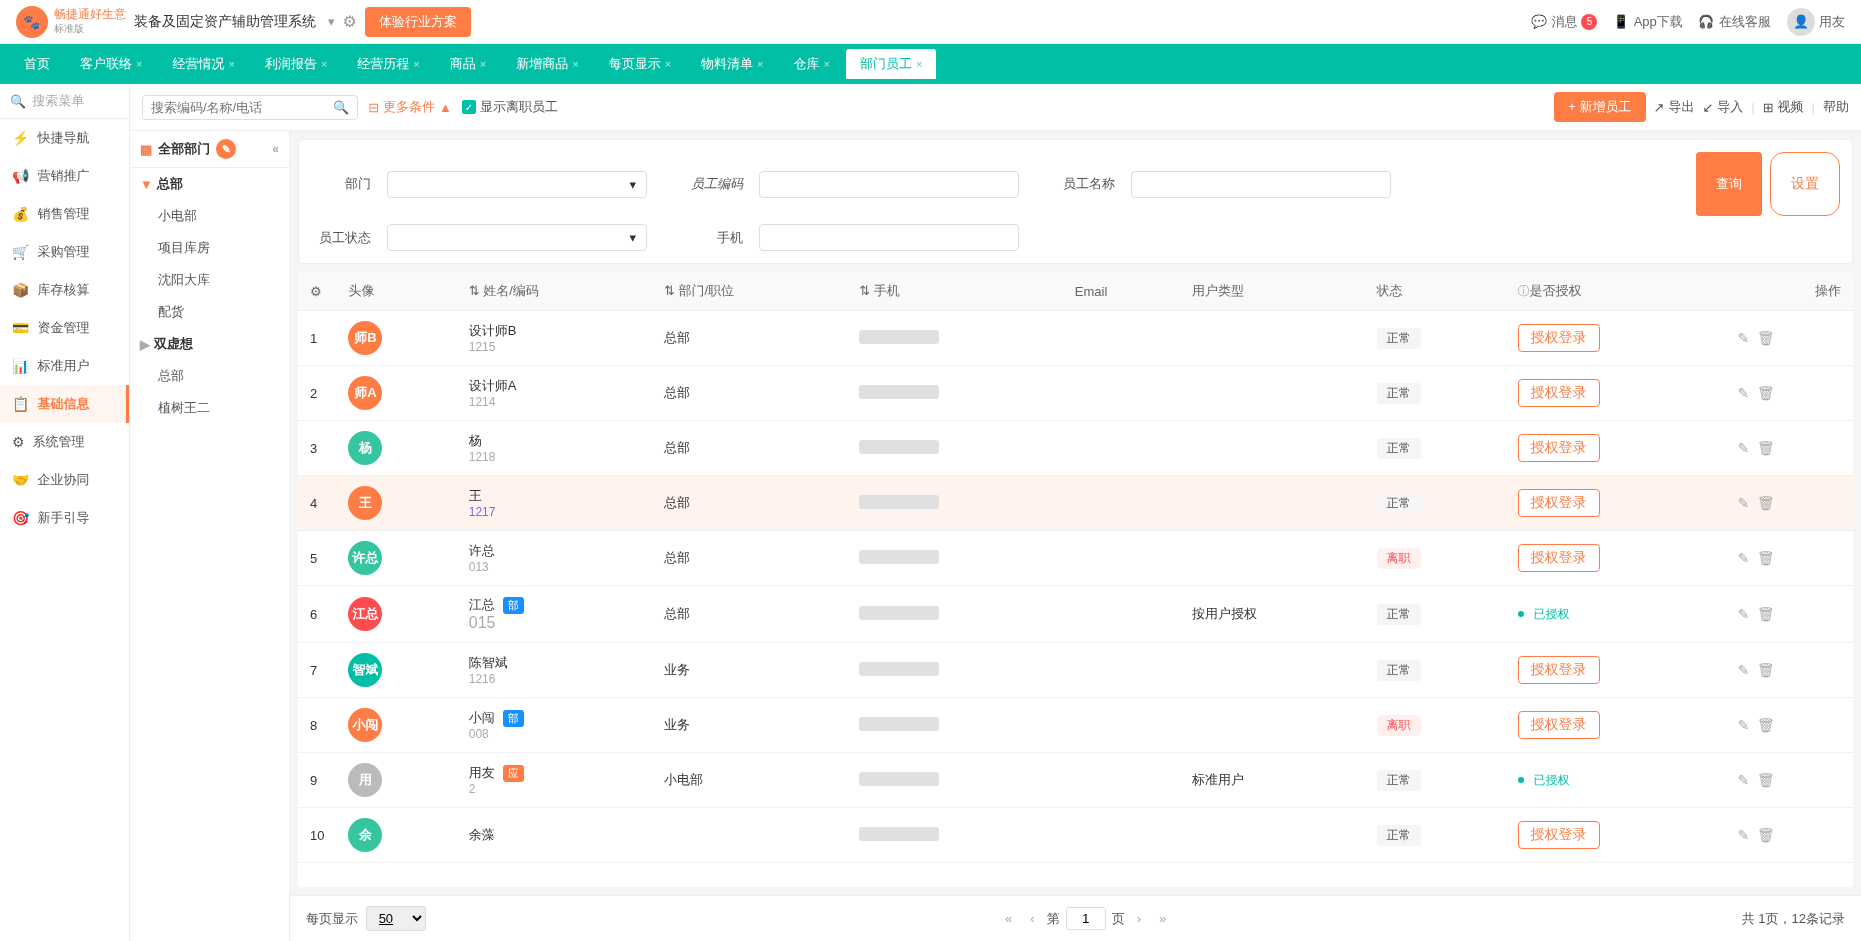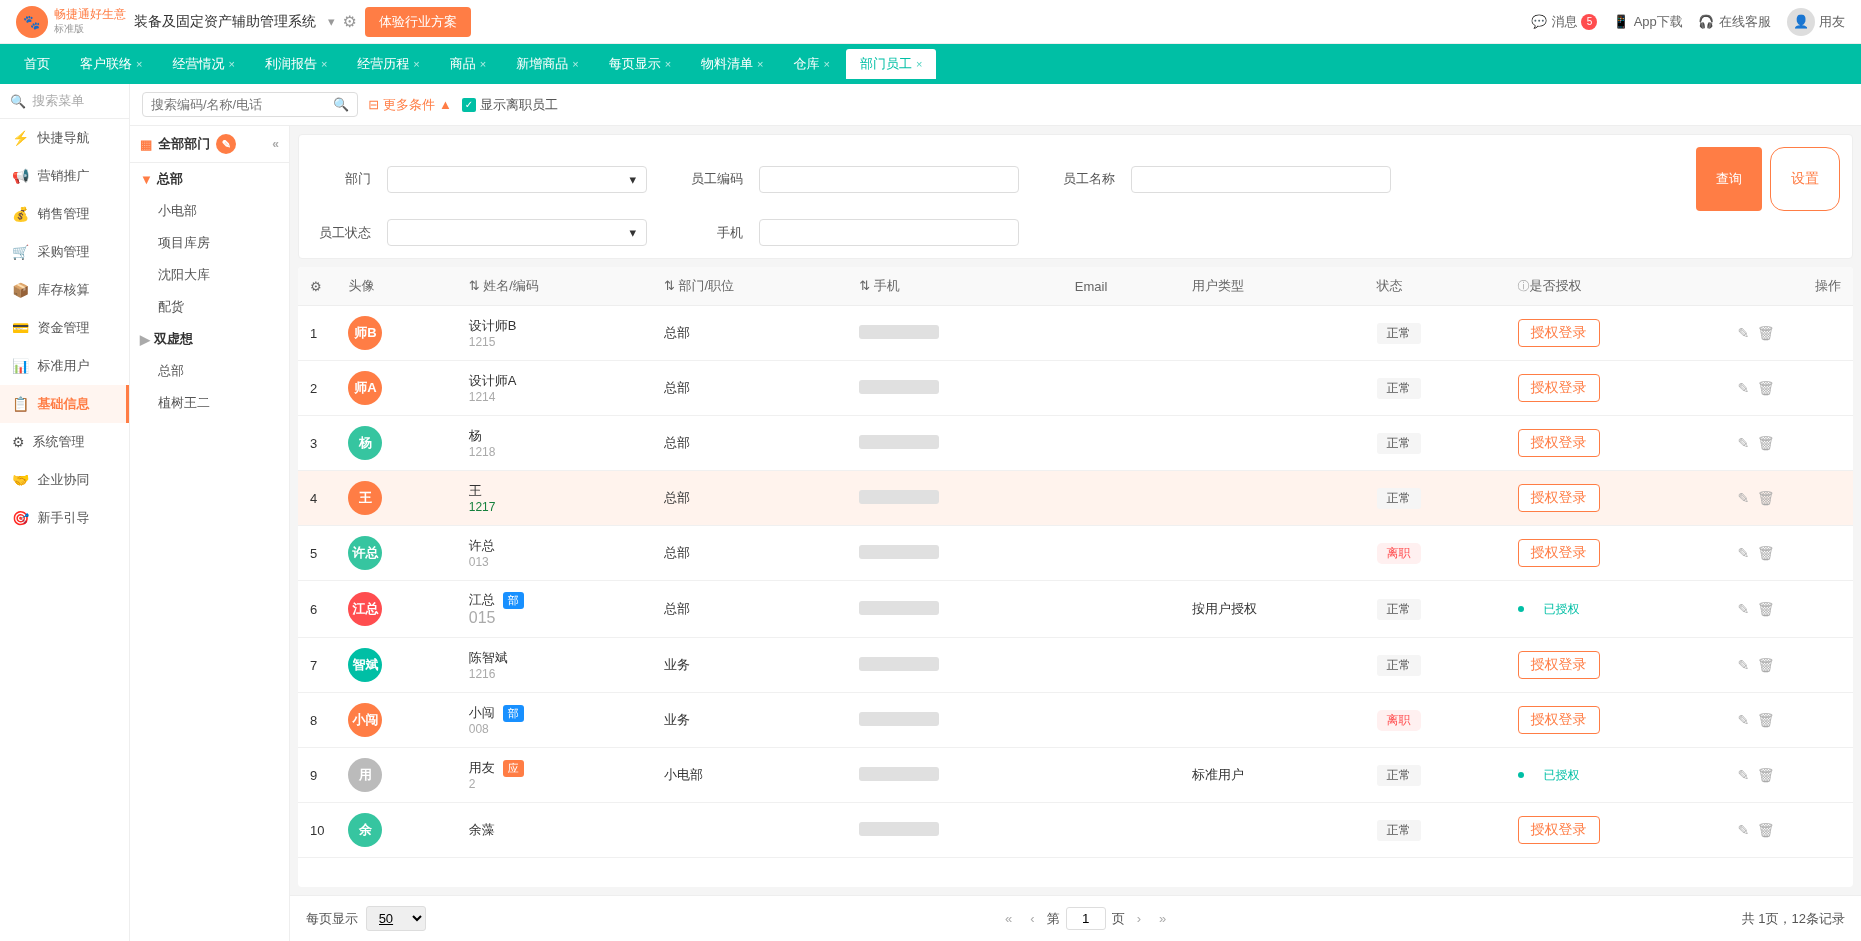--- a/index.html
+++ b/index.html
@@ -189,21 +189,21 @@
     td { padding: 10px 12px; font-size: 13px; color: #333; border-bottom: 1px solid #f0f0f0; vertical-align: middle; }
     tr.highlighted { background: #fff3ed; }
     .avatar-circle {
       width: 34px; height: 34px; border-radius: 50%;
       display: flex; align-items: center; justify-content: center;
       color: white; font-size: 13px; font-weight: bold; flex-shrink: 0;
     }
     .status-normal { display: inline-block; padding: 2px 10px; background: #f5f5f5; border-radius: 3px; color: #555; font-size: 12px; }
     .status-resign { display: inline-block; padding: 2px 10px; background: #fff0f0; border-radius: 5px; color: #ff4d4f; font-size: 12px; }
     .auth-btn { border: 1px solid #ff7d45; color: #ff7d45; background: #fff; padding: 4px 12px; border-radius: 4px; cursor: pointer; font-size: 14px; white-space: nowrap; }
-    .authorized { color: #00bfa5; font-size: 12px; display: flex; align-items: center; gap: 20px; }
+    .authorized { color: #00bfa5; font-size: 12px; display: flex; align-items: center; gap: 10px; }
     .authorized-dot { width: 6px; height: 6px; background: #00bfa5; border-radius: 50%; }
     .action-icons { display: flex; align-items: center; gap: 8px; }
     .edit-icon { color: #aaa; cursor: pointer; font-size: 14px; }
     .del-icon { color: #aaa; cursor: pointer; font-size: 14px; }
     .blurred { background: #e0e0e0; border-radius: 3px; height: 14px; display: inline-block; min-width: 80px; }
     .tag-blue { background: #1890ff; color: white; padding: 1px 5px; border-radius: 3px; font-size: 11px; margin-left: 4px; }
     .tag-orange { background: #ff7d45; color: white; padding: 1px 5px; border-radius: 3px; font-size: 11px; margin-left: 4px; }
     .col-settings { width: 28px; }
     .pagination-bar {
       display: flex; align-items: center; justify-content: space-between;
@@ -362,20 +362,40 @@
       </div>
       <div class="filter-btn">
         <span>⊟</span>
         <span>更多条件</span>
         <span>▲</span>
       </div>
       <div class="show-resign">
         <div class="checkbox-checked">✓</div>
         <span>显示离职员工</span>
       </div>
+      <div class="toolbar-right">
+        <button class="add-btn">+ 新增员工</button>
+        <div class="action-btn">
+          <span>↗</span>
+          <span>导出</span>
+        </div>
+        <div class="action-btn">
+          <span>↙</span>
+          <span>导入</span>
+        </div>
+        <span class="divider-v">|</span>
+        <div class="action-btn">
+          <span>⊞</span>
+          <span>视频</span>
+        </div>
+        <span class="divider-v">|</span>
+        <div class="action-btn">
+          <span>帮助</span>
+        </div>
+      </div>
     </div>
 
     <div class="content-split">
 
       <div class="dept-panel">
         <div class="dept-header">
           <span style="color:#ff7d45;">▦</span>
           <span>全部部门</span>
           <div class="dept-edit-btn">✎</div>
           <div class="dept-collapse-btn">«</div>
@@ -398,21 +418,21 @@
 
       <div class="employee-panel">
 
         <div class="filter-area">
           <div class="filter-row">
             <span class="filter-label">部门</span>
             <div class="filter-select">
               <span></span>
               <span>▾</span>
             </div>
-            <span class="filter-label" style="width:80px;">员工编码</span>
+            <span class="filter-label" style="width:80px;font-style:italic;">员工编码</span>
             <input class="filter-input" type="text" style="">
             <span class="filter-label" style="width:80px;">员工名称</span>
             <input class="filter-input" type="text" style="">
             <div class="filter-actions">
               <button class="query-btn">查询</button>
               <button class="set-btn">设置</button>
             </div>
           </div>
           <div class="filter-row">
             <span class="filter-label">员工状态</span>
@@ -520,21 +540,21 @@
                 <tr class="highlighted">
                   <td>4</td>
                   <td>
                     <div class="avatar-circle" style="background: rgb(255, 125, 69);">王</div>
                   </td>
                   <td>
                     <div style="display:flex;align-items:center;gap:4px;">
     <span>王</span>
 
   </div>
-  <div style="color:#15803d;font-size:12px;">1217</div>
+  <div style="color:#8b5cf6;font-size:12px;">1217</div>
                   </td>
                   <td>总部</td>
                   <td><span class="blurred"></span></td>
                   <td></td>
                   <td></td>
                   <td><span class="status-normal">正常</span></td>
                   <td><button class="auth-btn">授权登录</button></td>
                   <td>
                     <div class="action-icons">
     <span class="edit-icon">✎</span>

